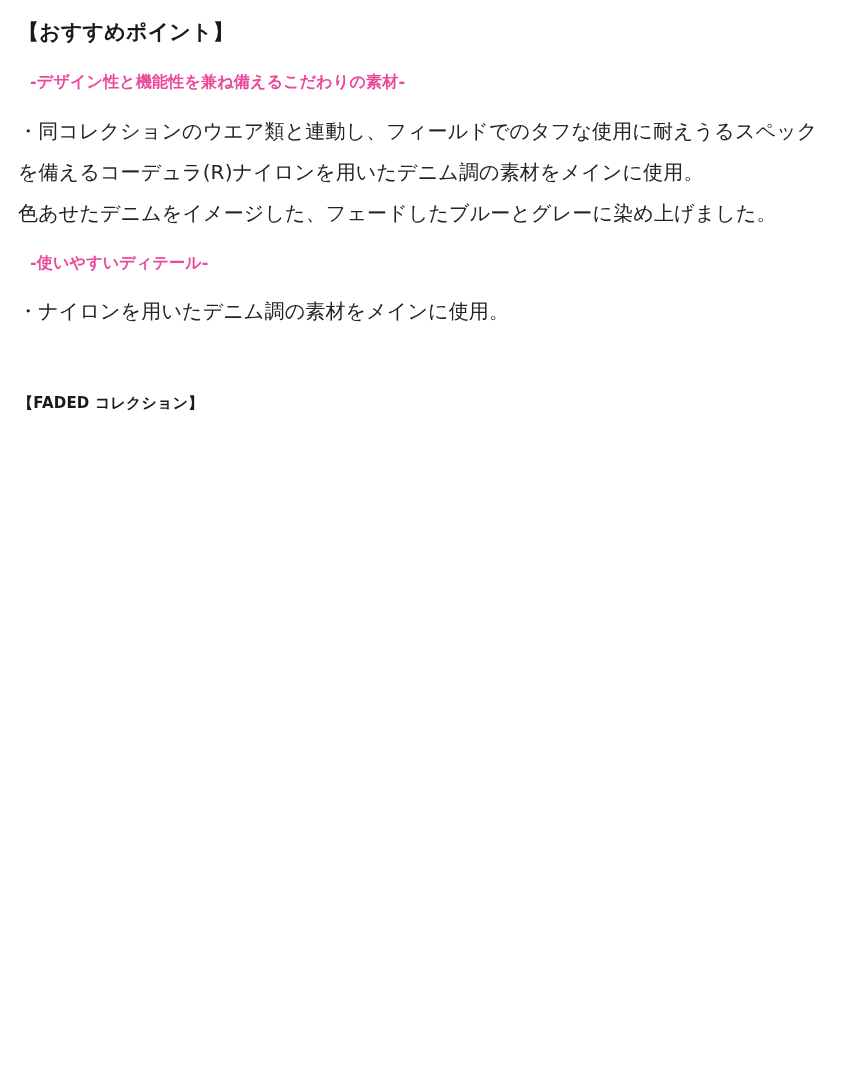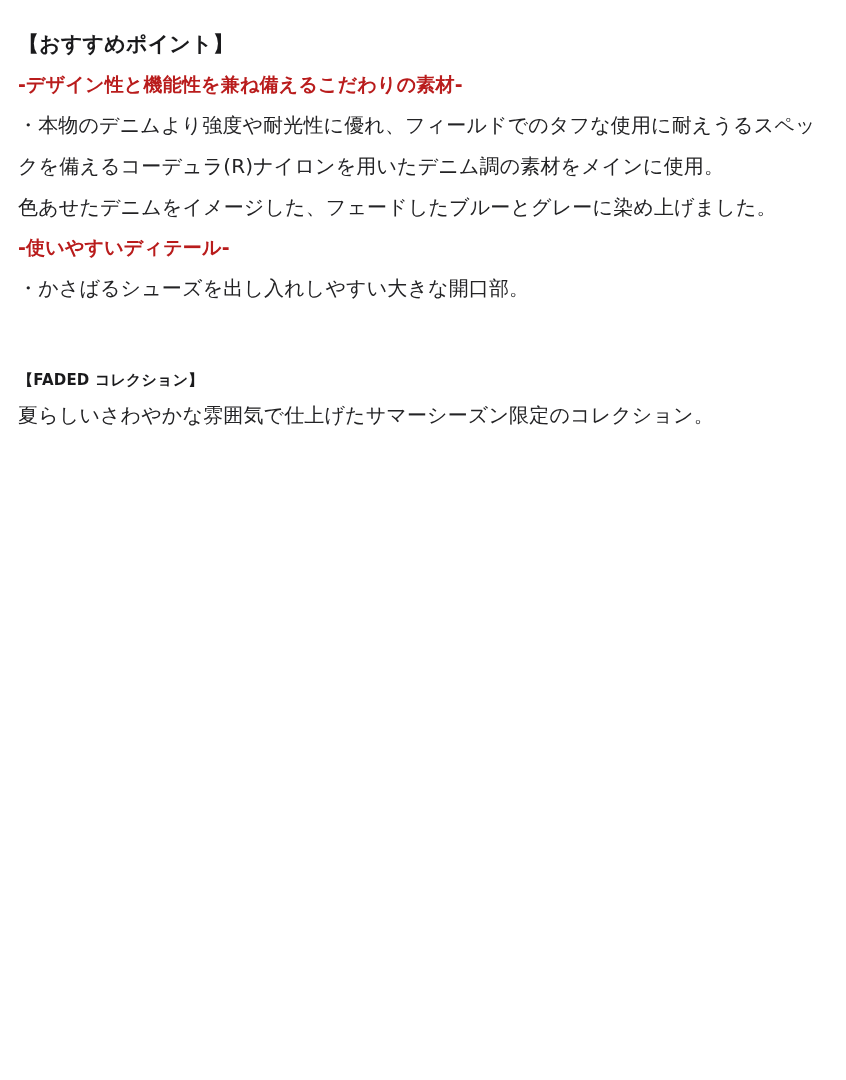--- a/index.html
+++ b/index.html
@@ -11,39 +11,39 @@
     width: 846px;
     min-height: 1080px;
     font-family: "DejaVu Sans", "Liberation Sans", sans-serif;
     color: #1d1d1f;
     -webkit-font-smoothing: antialiased;
   }
   .page {
     width: 846px;
     min-height: 1080px;
     box-sizing: border-box;
-    padding: 24px 18px 10px 18px;
+    padding: 12px 18px 10px 18px;
     background: #ffffff;
     border-radius: 18px;
   }
   .heading {
     font-size: 21px;
     font-weight: 700;
     line-height: 1.95;
     letter-spacing: 0.2px;
     color: #1a1a1c;
     margin: 0;
   }
   .subheading {
-    font-size: 19px;
+    font-size: 16px;
     font-weight: 700;
     line-height: 2.1;
     letter-spacing: 0.2px;
-    color: #b91c1c;
-    margin: 0;
+    color: #ec4899;
+    margin: 12px;
   }
   .para {
     font-size: 20px;
     font-weight: 400;
     line-height: 2.05;
     letter-spacing: 0.15px;
     color: #232325;
     margin: 0;
     text-align: left;
   }
@@ -62,33 +62,32 @@
 </head>
 <body>
 
 <div class="page">
 
   <section>
     <h2 class="heading">【おすすめポイント】</h2>
 
     <p class="subheading">-デザイン性と機能性を兼ね備えるこだわりの素材-</p>
 
-    <p class="para">・本物のデニムより強度や耐光性に優れ、フィールドでのタフな使用に耐えうるスペックを備えるコーデュラ(R)ナイロンを用いたデニム調の素材をメインに使用。</p>
+    <p class="para">・同コレクションのウエア類と連動し、フィールドでのタフな使用に耐えうるスペックを備えるコーデュラ(R)ナイロンを用いたデニム調の素材をメインに使用。</p>
 
     <p class="para">色あせたデニムをイメージした、フェードしたブルーとグレーに染め上げました。</p>
 
     <p class="subheading">-使いやすいディテール-</p>
 
-    <p class="para">・かさばるシューズを出し入れしやすい大きな開口部。</p>
+    <p class="para">・ナイロンを用いたデニム調の素材をメインに使用。</p>
 
   </section>
 
   <div class="spacer-lg"></div>
 
   <section>
     <h2 class="section-title">【FADED コレクション】</h2>
 
-    <p class="para">夏らしいさわやかな雰囲気で仕上げたサマーシーズン限定のコレクション。</p>
 
 
   </section>
 
 </div>
 
 </body></html>

